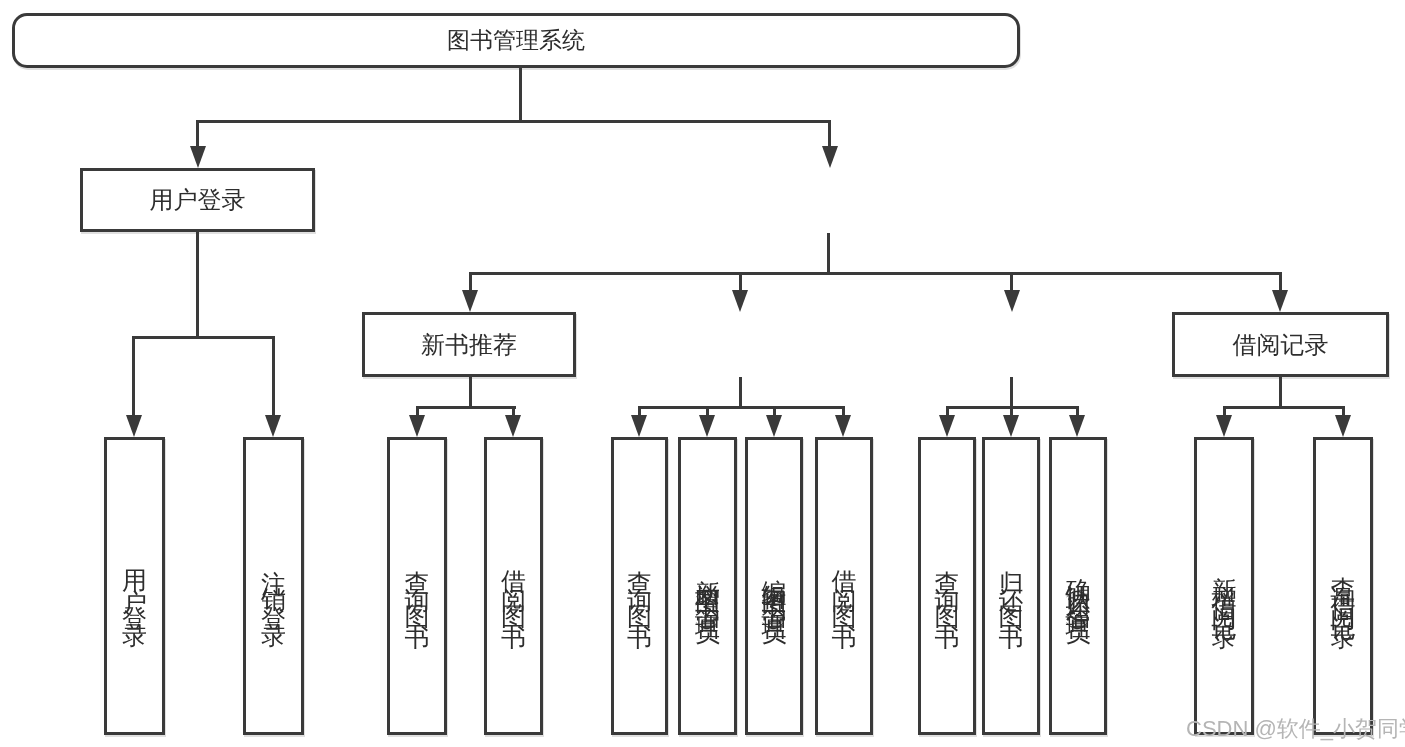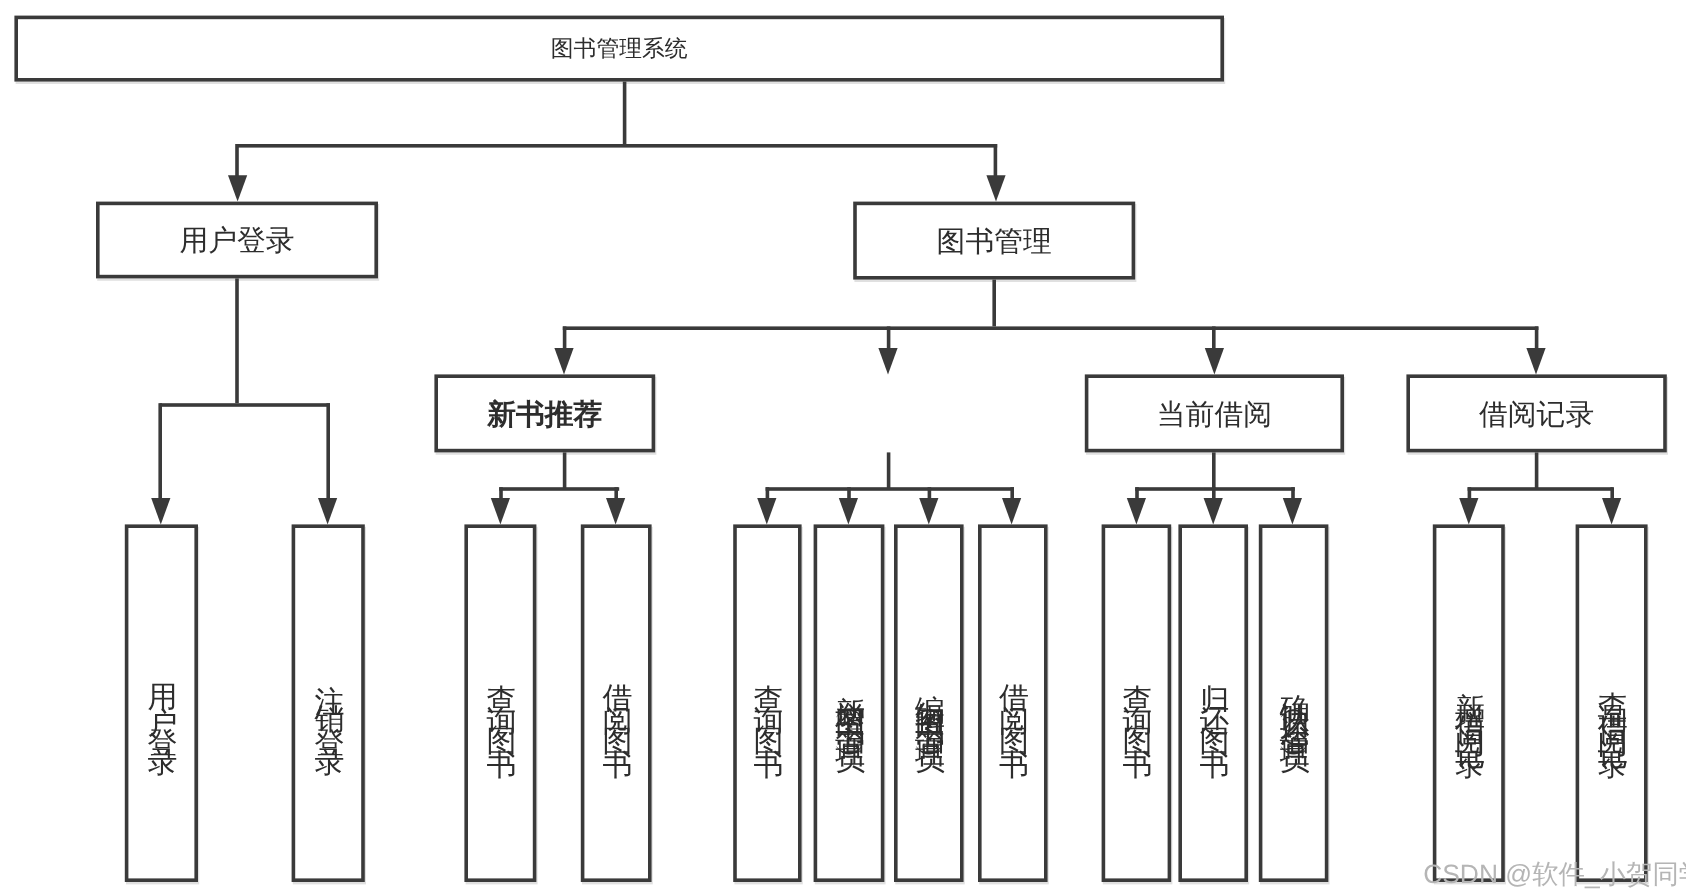--- a/index.html
+++ b/index.html
@@ -16,21 +16,21 @@
     box-sizing: border-box;
     border: 3px solid #3a3a3a;
     background: #ffffff;
     display: flex;
     align-items: center;
     justify-content: center;
     color: #2d2d2d;
     box-shadow: 1px 2px 0 rgba(0,0,0,0.12);
   }
   .node .label { white-space: nowrap; }
-  .root-node  { font-size: 19px; }
+  .root-node  { font-size: 23px; border-radius: 15px; }
   .mid-node   { font-size: 24px; }
   .leaf-node  { font-size: 25px; }
   .leaf-node .label {
     writing-mode: vertical-rl;
     text-orientation: mixed;
     line-height: 1;
   }
   .sp-lg .label { letter-spacing: 18px; }
   .sp-md .label { letter-spacing: 10px; }
   .sp-sm .label { letter-spacing: 6px; }
@@ -60,32 +60,26 @@
 <div class="canvas">
 
   <div class="node root-node" style="left:12px; top:13px; width:1008px; height:55px;">
     <span class="label">图书管理系统</span>
   </div>
 
   <div class="node mid-node" style="left:80px; top:168px; width:235px; height:64px;">
     <span class="label">用户登录</span>
   </div>
 
-  <div class="node mid-node" style="left:711px; top:168px; width:235px; height:65px;">
-    <span class="label">图书管理</span>
-  </div>
 
-  <div class="node mid-node" style="left:362px; top:312px; width:184px; height:65px;font-weight:bold;">
+  <div class="node mid-node" style="left:362px; top:312px; width:214px; height:65px;">
     <span class="label">新书推荐</span>
   </div>
 
 
-  <div class="node mid-node" style="left:904px; top:312px; width:216px; height:65px;">
-    <span class="label">当前借阅</span>
-  </div>
 
   <div class="node mid-node" style="left:1172px; top:312px; width:217px; height:65px;">
     <span class="label">借阅记录</span>
   </div>
 
   <div class="node leaf-node sp-lg" style="left:104px; top:437px; width:61px; height:298px;">
     <span class="label">用户登录</span>
   </div>
 
   <div class="node leaf-node sp-lg" style="left:243px; top:437px; width:61px; height:298px;">

